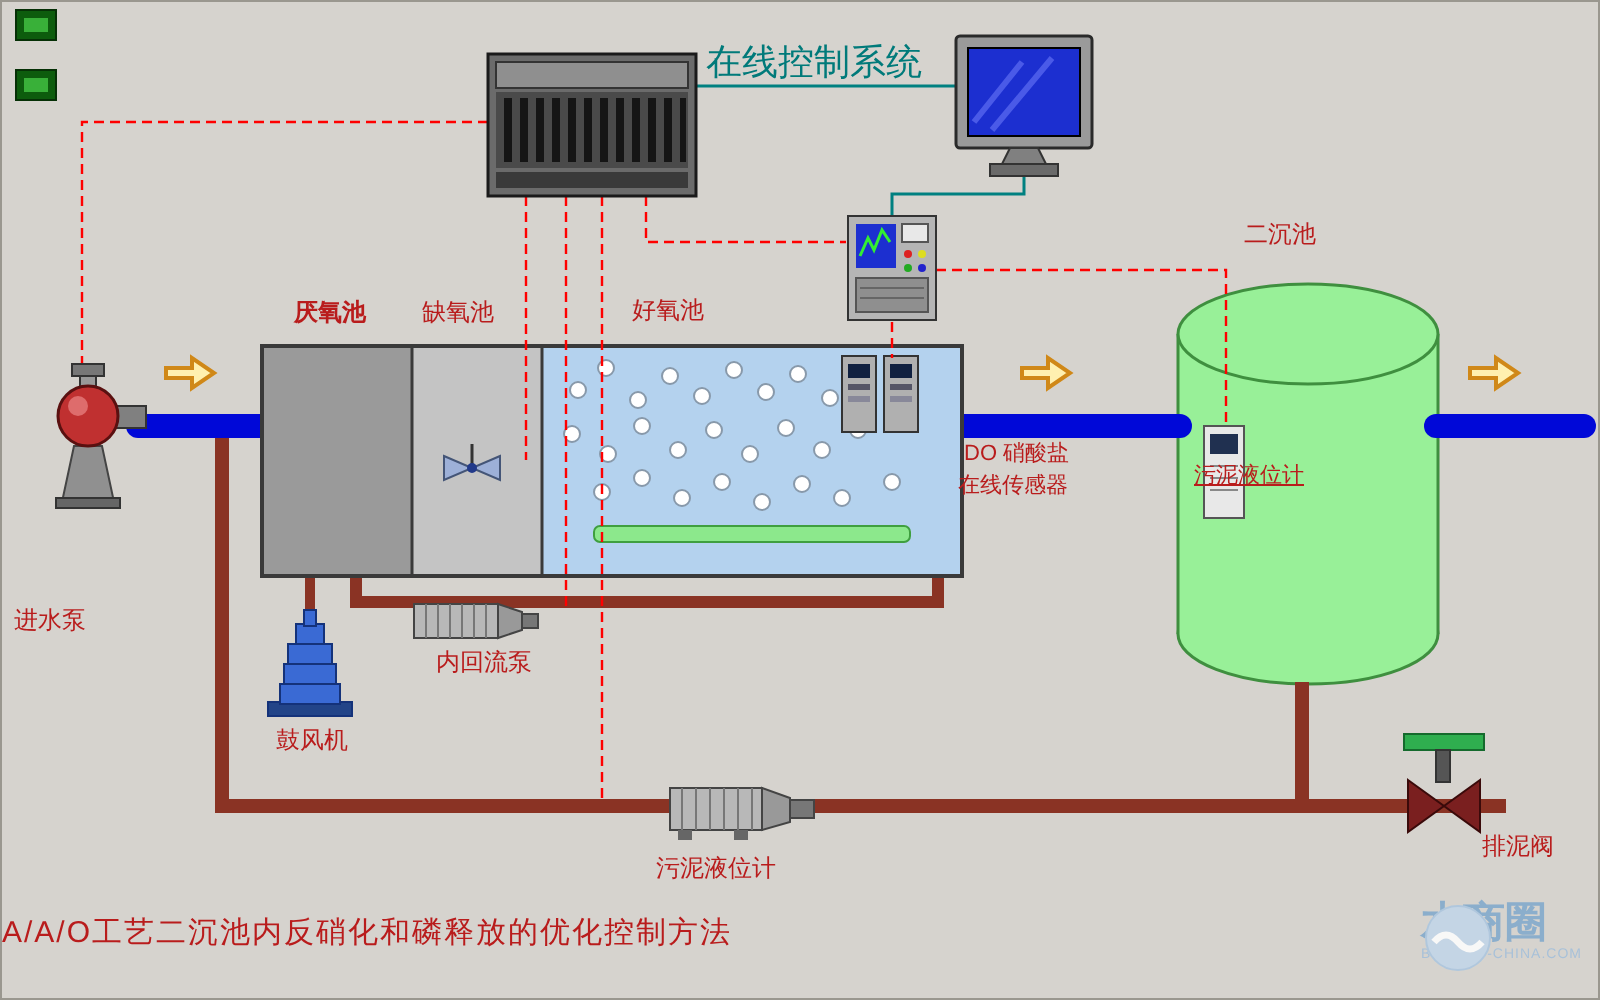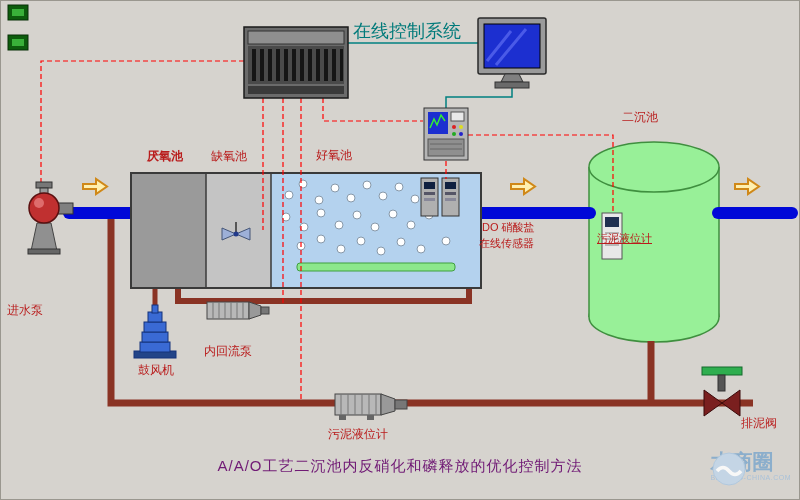--- a/index.html
+++ b/index.html
@@ -2,21 +2,21 @@
 <html><head>
 <meta charset="utf-8">
 <style>
   html,body{margin:0;padding:0;background:#d6d3ce;}
   .stage{position:relative;width:800px;height:500px;background:#d6d3ce;overflow:hidden;
          font-family:"Liberation Sans","DejaVu Sans",sans-serif;border:1px solid #9a978f;box-sizing:border-box;}
   .stage svg{position:absolute;left:0;top:0;}
   .lbl{position:absolute;font-size:12px;color:#b91c1c;white-space:nowrap;line-height:1.1;}
   .lbl.small{font-size:11px;}
   .lbl.teal{color:#007a7a;font-size:18px;}
-  .title{position:absolute;left:0;top:456px;width:100%;text-align:center;font-size:15px;color:#701a75;letter-spacing:1px;}
+  .title{position:absolute;left:0;top:456px;width:100%;font-size:15px;color:#b91c1c;letter-spacing:1px;}
   .watermark{position:absolute;right:8px;top:450px;display:flex;align-items:center;gap:5px;opacity:.85;}
   .wm-texts{display:flex;flex-direction:column;line-height:1;}
   .wm-brand{font-size:21px;font-weight:bold;color:#7fa8cc;}
   .wm-domain{font-size:7px;color:#a0bedb;letter-spacing:.5px;margin-top:2px;}
 </style>
 </head>
 <body>
 
 <div class="stage">
 
@@ -241,21 +241,21 @@
 
 </svg>
 
 <div class="lbl teal" style="left:352px;top:21px;">在线控制系统</div>
 <div class="lbl" style="left:146px;top:149px;font-weight:bold;">厌氧池</div>
 <div class="lbl" style="left:210px;top:149px;">缺氧池</div>
 <div class="lbl" style="left:315px;top:149px;font-family:Liberation Mono, monospace;">好氧池</div>
 <div class="lbl" style="left:621px;top:110px;">二沉池</div>
 <div class="lbl" style="left:6px;top:257px;margin-top:46px;">进水泵</div>
 <div class="lbl" style="left:137px;top:363px;text-align:center;">鼓风机</div>
-<div class="lbl" style="left:203px;top:324px;margin-top:20px;">内回流泵</div>
+<div class="lbl" style="left:217px;top:324px;">内回流泵</div>
 <div class="lbl" style="left:327px;top:427px;">污泥液位计</div>
 <div class="lbl" style="left:697px;top:416px;margin-left:43px;">排泥阀</div>
 <div class="lbl small" style="left:596px;top:231px;text-decoration:underline;">污泥液位计</div>
 <div class="lbl small" style="left:481px;top:220px;">DO 硝酸盐</div>
 <div class="lbl small" style="left:478px;top:236px;">在线传感器</div>
 
 <div class="title">A/A/O工艺二沉池内反硝化和磷释放的优化控制方法</div>
 
 <div class="watermark">
   <svg width="36" height="36" viewBox="0 0 36 36">

